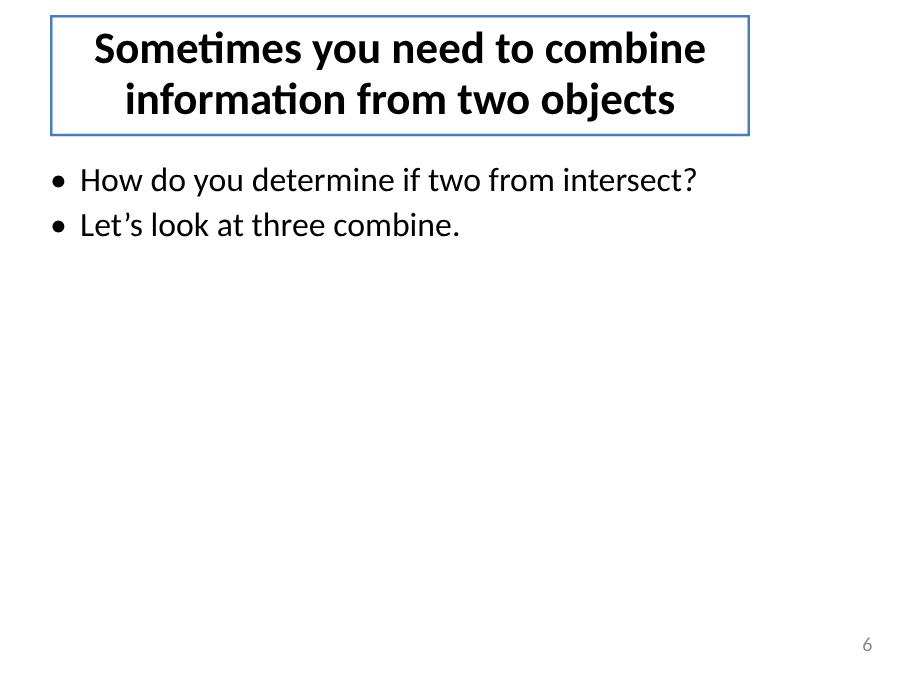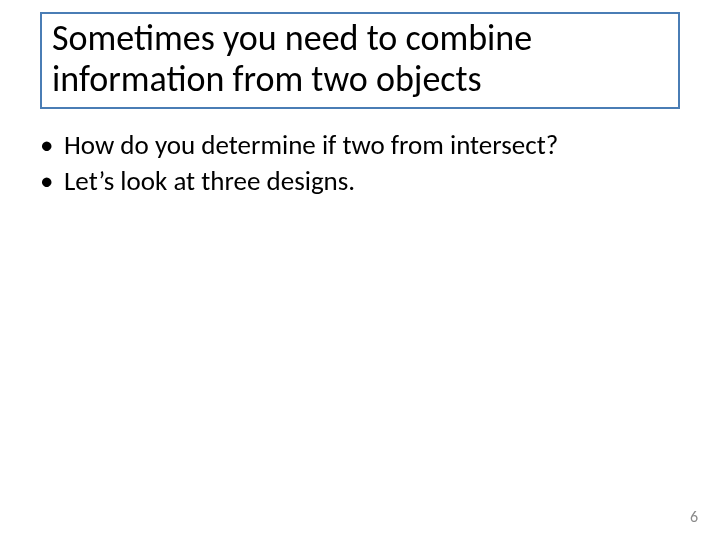--- a/index.html
+++ b/index.html
@@ -16,29 +16,30 @@
   .slide {
     width: 720px;
     height: 540px;
     position: relative;
     box-sizing: border-box;
   }
   .title-box {
     position: absolute;
     left: 40px;
     top: 12px;
-    width: 640px;
+    width: 560px;
     box-sizing: border-box;
     border: 2px solid #4a7db5;
     background: #ffffff;
-    text-align: left;
+    text-align: center;
     font-size: 36px;
     line-height: 1.15;
     padding: 4px 10px 6px 10px;
     color: #000;
+    font-weight: bold;
   }
   .body-area {
     position: absolute;
     left: 38px;
     top: 128px;
     width: 650px;
   }
   .bullet-row {
     display: flex;
     align-items: flex-start;
@@ -74,19 +75,19 @@
     <span>information from two objects</span>
   </div>
 
   <div class="body-area">
     <div class="bullet-row">
       <span class="bullet-dot">•</span>
       <span class="bullet-text">How do you determine if two from intersect?</span>
     </div>
     <div class="bullet-row">
       <span class="bullet-dot">•</span>
-      <span class="bullet-text">Let’s look at three designs.</span>
+      <span class="bullet-text">Let’s look at three combine.</span>
     </div>
   </div>
 
   <div class="page-number">6</div>
 
 </div>
 
 </body></html>

